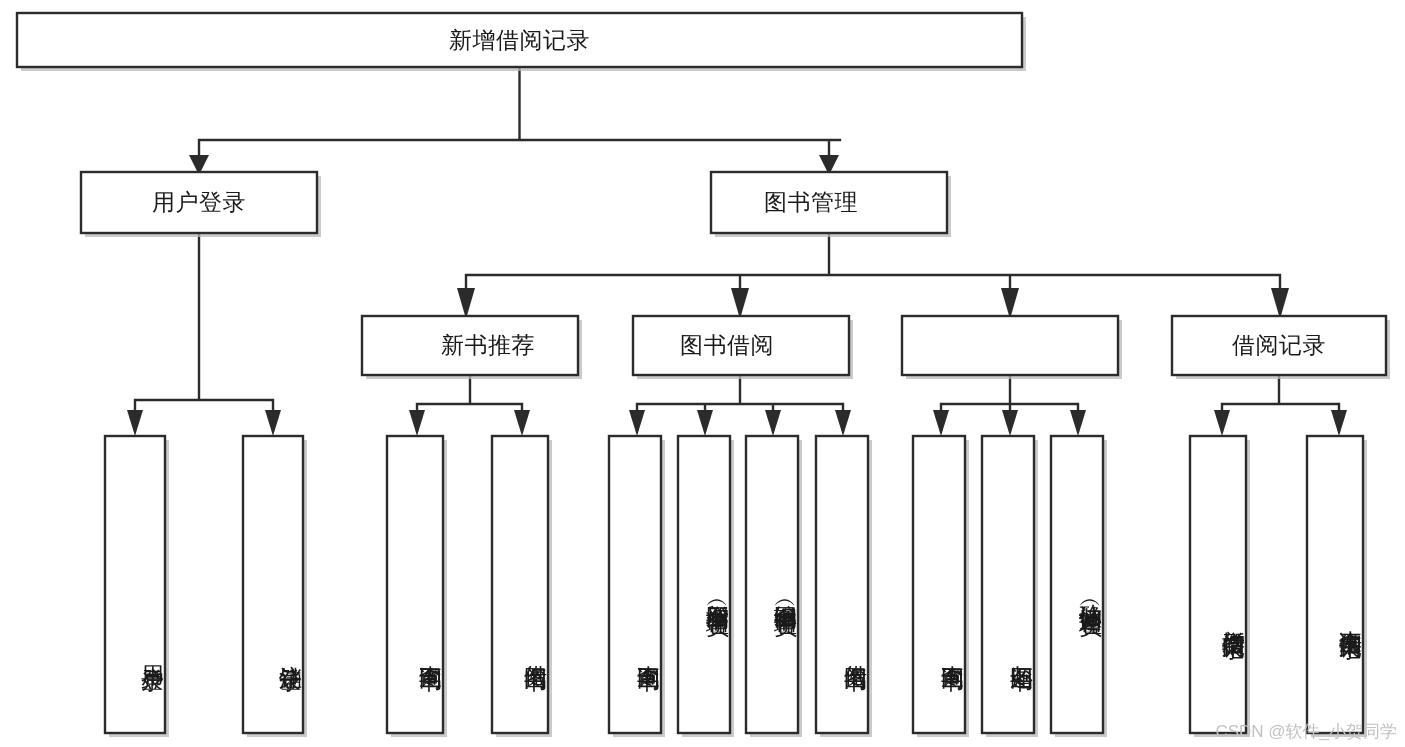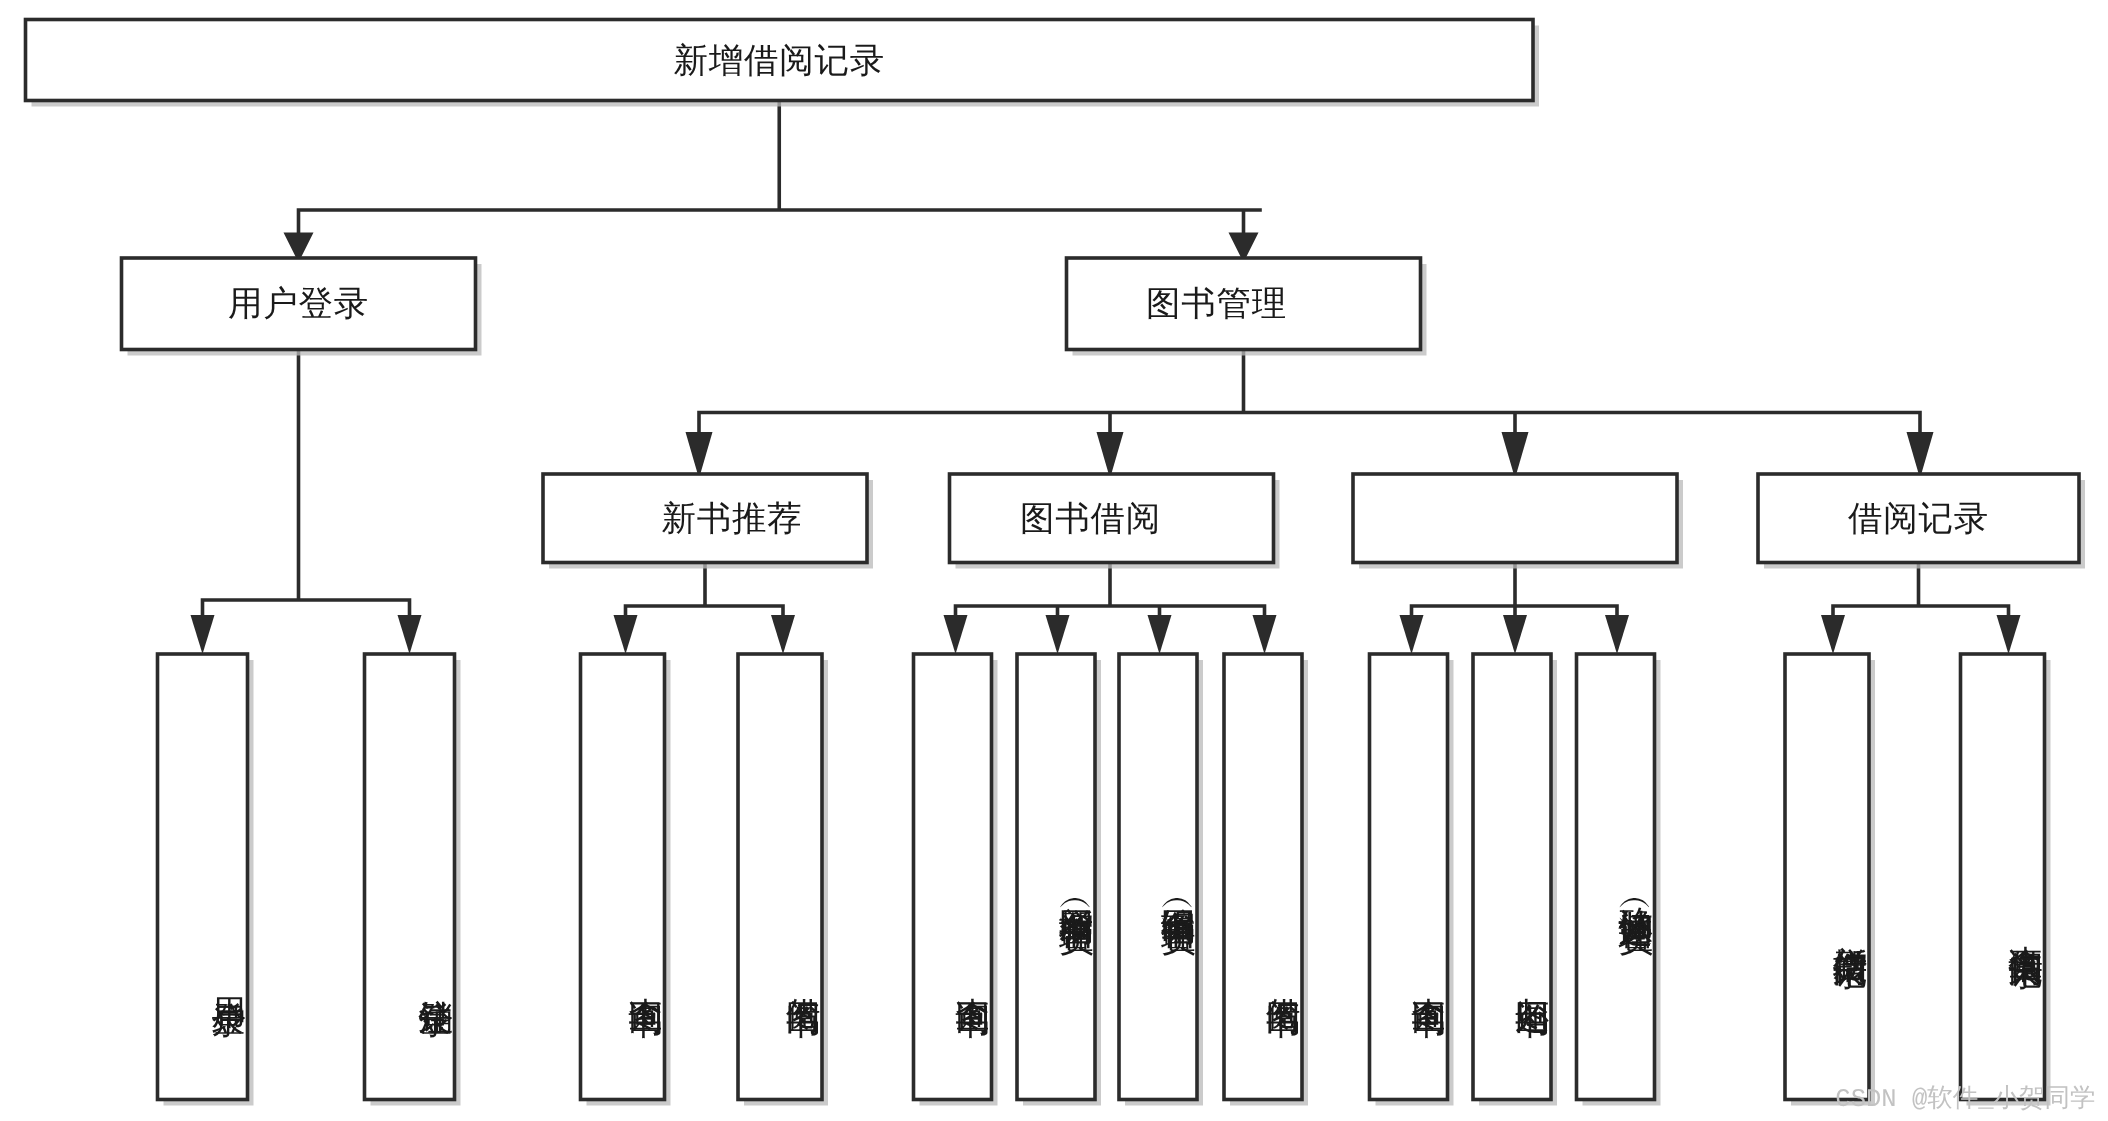--- a/index.html
+++ b/index.html
@@ -73,21 +73,21 @@
     white-space: nowrap;
     pointer-events: none;
     font-family: "Liberation Sans", "DejaVu Sans", sans-serif;
   }
   .watermark {
     position: absolute;
     right: 8px;
     bottom: 4px;
     font-size: 17px;
     color: #c2c2c2;
-    font-family: Liberation Mono, monospace;
+    font-family: Liberation Sans, sans-serif;
     white-space: nowrap;
     pointer-events: none;
     text-align: right;
   }
 </style>
 </head>
 <body>
 
 <div id="diagram-root">
 

